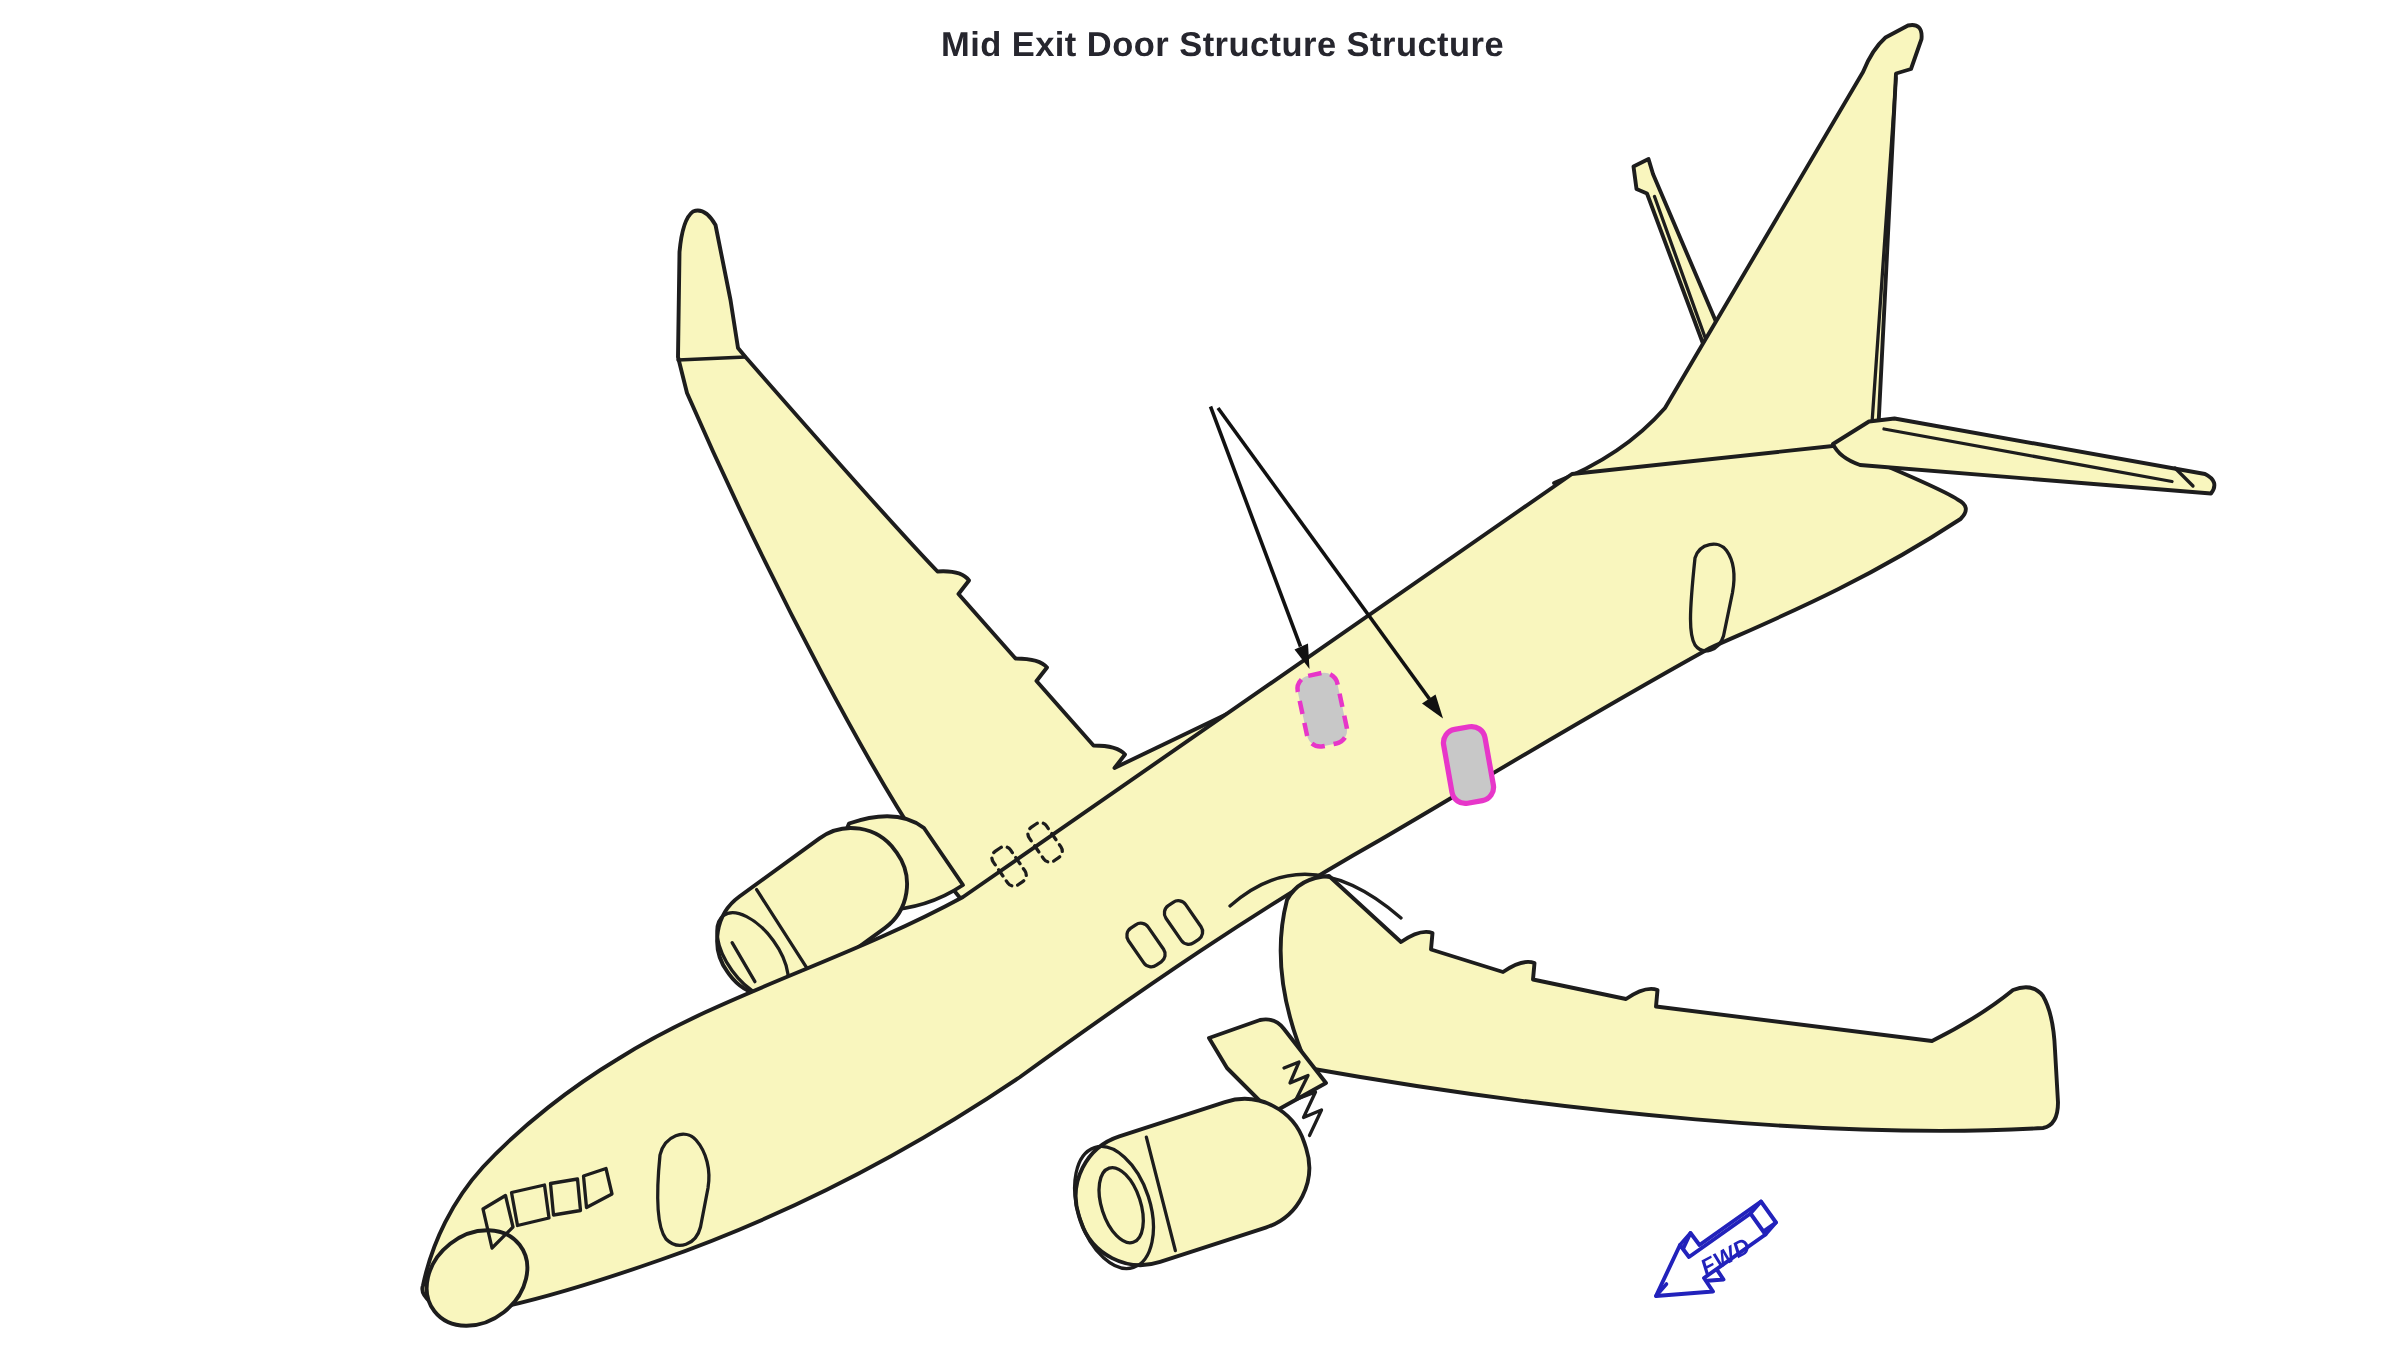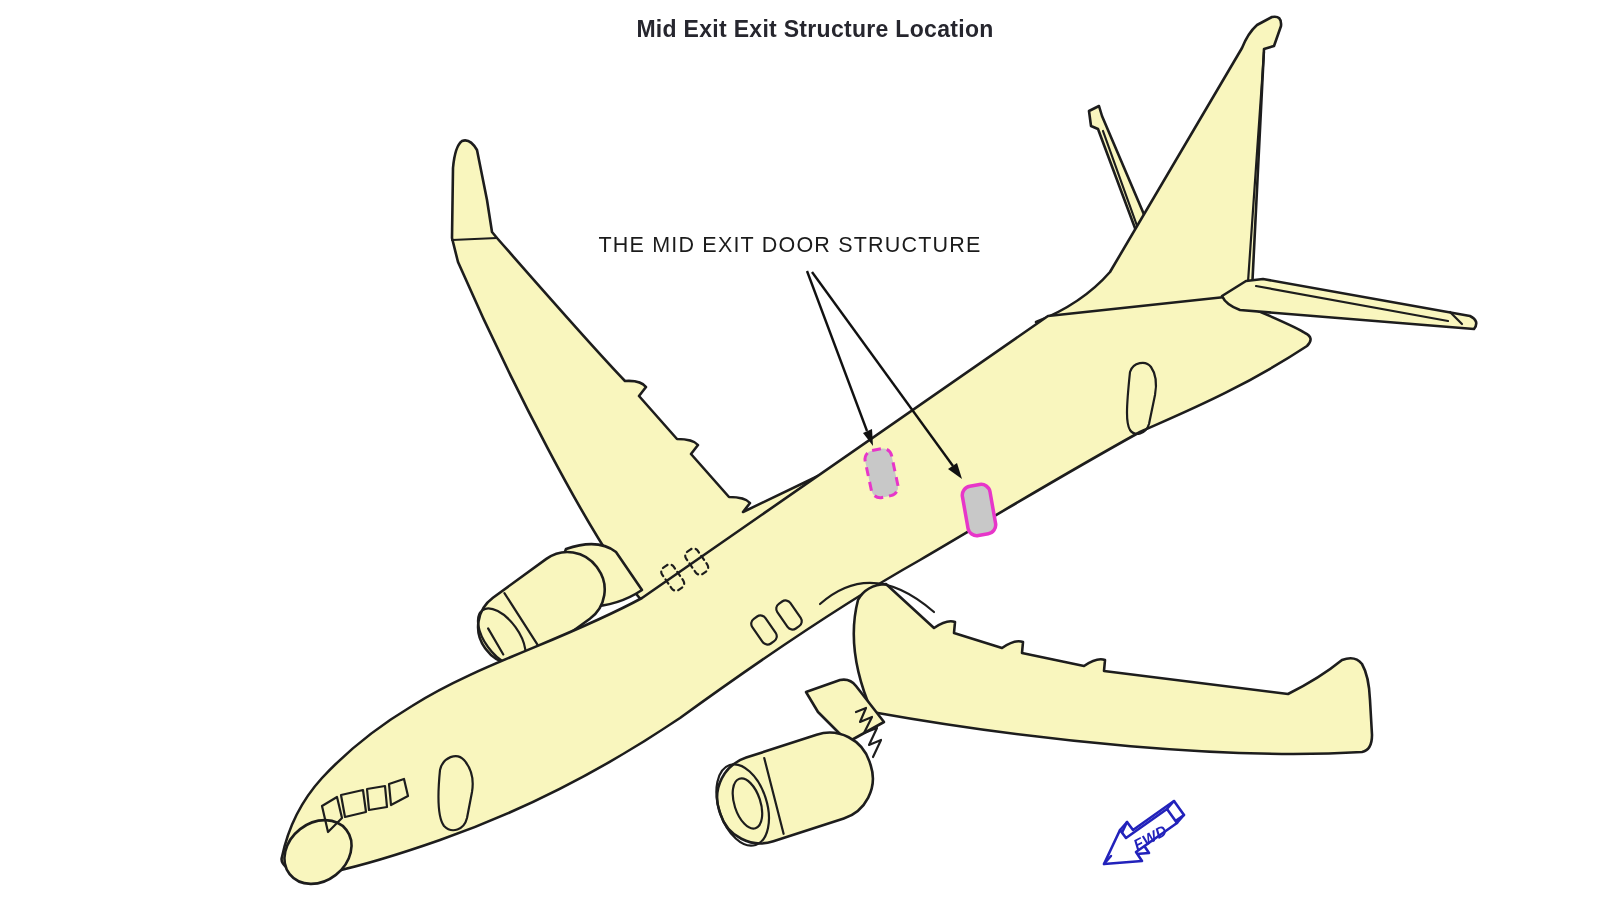--- a/index.html
+++ b/index.html
@@ -159,15 +159,14 @@
       <path class="fwd" d="M 1111,856 L 1127,822 L 1133,830 L 1174,801 L 1184,815 L 1143,844 L 1149,853 Z"></path>
       <path class="fwd" d="M 1104,864 L 1120,830 L 1126,838 L 1167,809 L 1177,823 L 1136,852 L 1142,861 Z"></path>
       <path class="fwdln" d="M 1104,864 L 1111,856"></path>
       <path class="fwdln" d="M 1120,830 L 1127,822"></path>
       <path class="fwdln" d="M 1167,809 L 1174,801"></path>
       <path class="fwdln" d="M 1177,823 L 1184,815"></path>
       <text class="fwdtxt" x="1133" y="846" transform="rotate(-28 1144 840)">FWD</text>
     </g>
   </svg>
 
-  <div class="page-title">Mid Exit Exit Structure Location</div>
-  <div class="callout-label">THE MID EXIT DOOR STRUCTURE</div>
+  <div class="page-title">Mid Exit Door Structure Structure</div>
 </div>
 
 </body></html>

